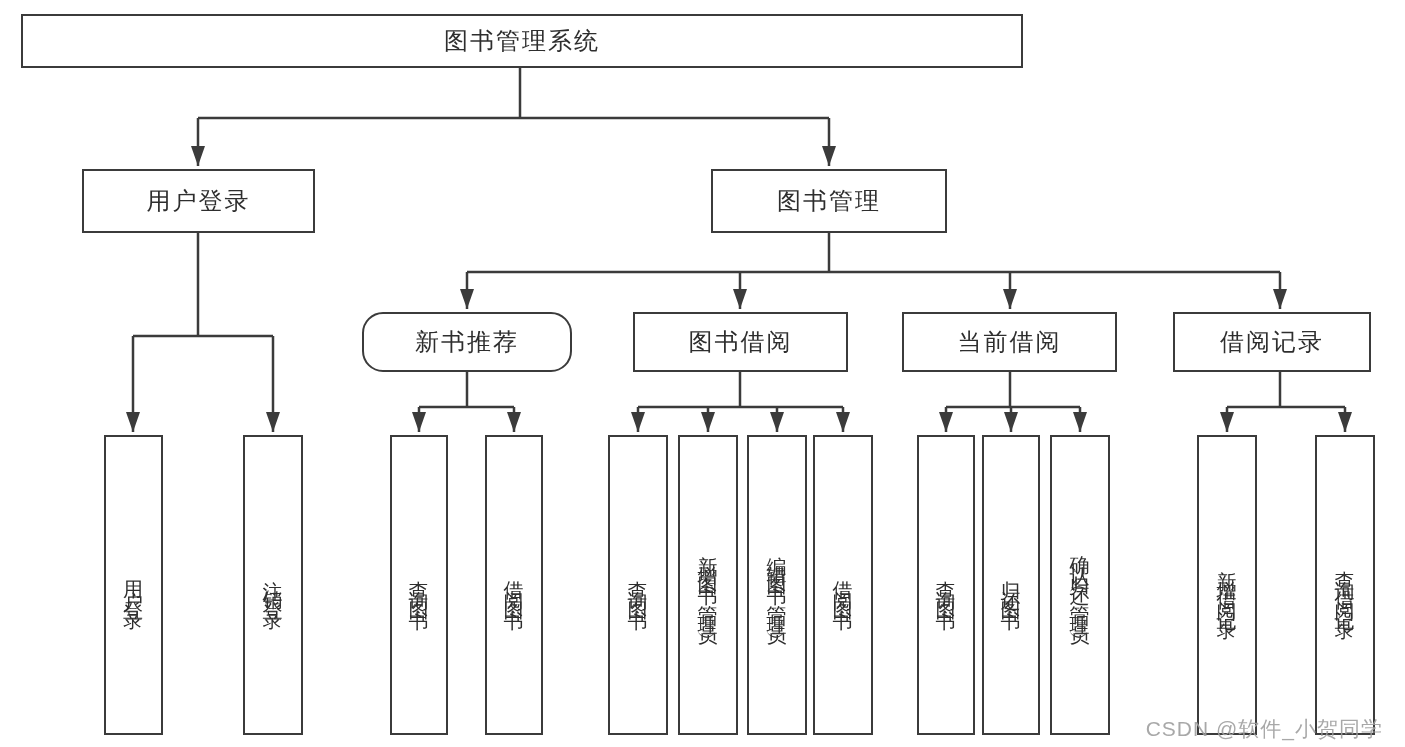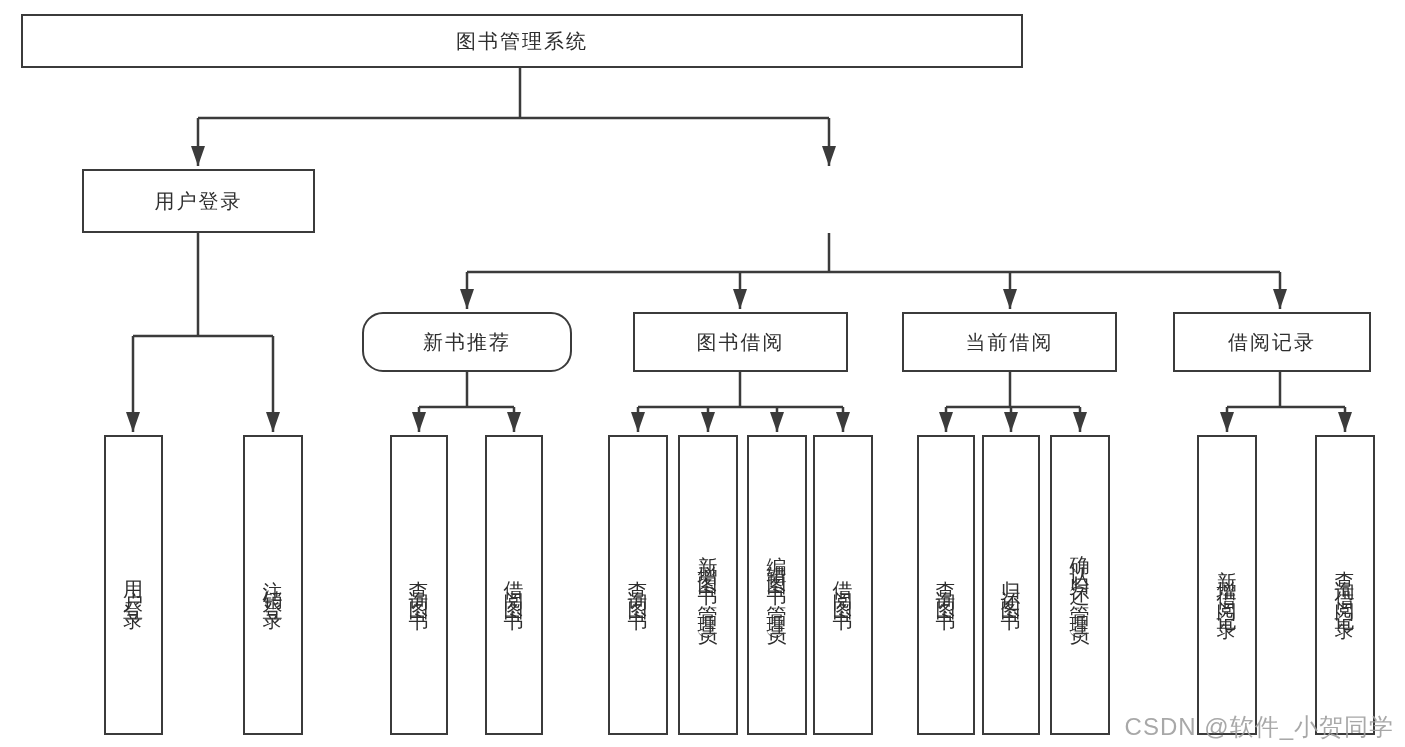--- a/index.html
+++ b/index.html
@@ -25,38 +25,38 @@
     position: absolute;
     box-sizing: border-box;
     border: 2.5px solid #3b3b3b;
     background: #ffffff;
     display: flex;
     align-items: center;
     justify-content: center;
     color: #2e2e2e;
   }
   .node.h {
-    font-size: 20px;
+    font-size: 24px;
     letter-spacing: 2px;
     white-space: nowrap;
   }
   .node.v {
     font-size: 20px;
   }
   .node.v .vtext {
     writing-mode: vertical-rl;
     text-orientation: mixed;
     letter-spacing: 10px;
     line-height: 1;
   }
   #watermark {
     position: absolute;
-    right: 11px;
+    right: 22px;
     bottom: 4px;
-    font-size: 24px;
+    font-size: 21px;
     color: rgba(158,158,158,0.9);
     letter-spacing: 1px;
     white-space: nowrap;
   }
 </style>
 </head>
 <body>
 
 <div id="stage">
 
@@ -110,20 +110,23 @@
     </g>
   </svg>
 
   <div class="node h" style="left:21px; top:14px; width:1002px; height:54px;">
     <span>图书管理系统</span>
   </div>
 
   <div class="node h" style="left:82px; top:169px; width:233px; height:64px;">
     <span>用户登录</span>
   </div>
+  <div class="node h" style="left:711px; top:169px; width:236px; height:64px;">
+    <span>图书管理</span>
+  </div>
 
   <div class="node h" style="left:362px; top:312px; width:210px; height:60px;border-radius:21px;">
     <span>新书推荐</span>
   </div>
   <div class="node h" style="left:633px; top:312px; width:215px; height:60px;font-family:Liberation Mono, monospace;">
     <span>图书借阅</span>
   </div>
   <div class="node h" style="left:902px; top:312px; width:215px; height:60px;">
     <span>当前借阅</span>
   </div>

